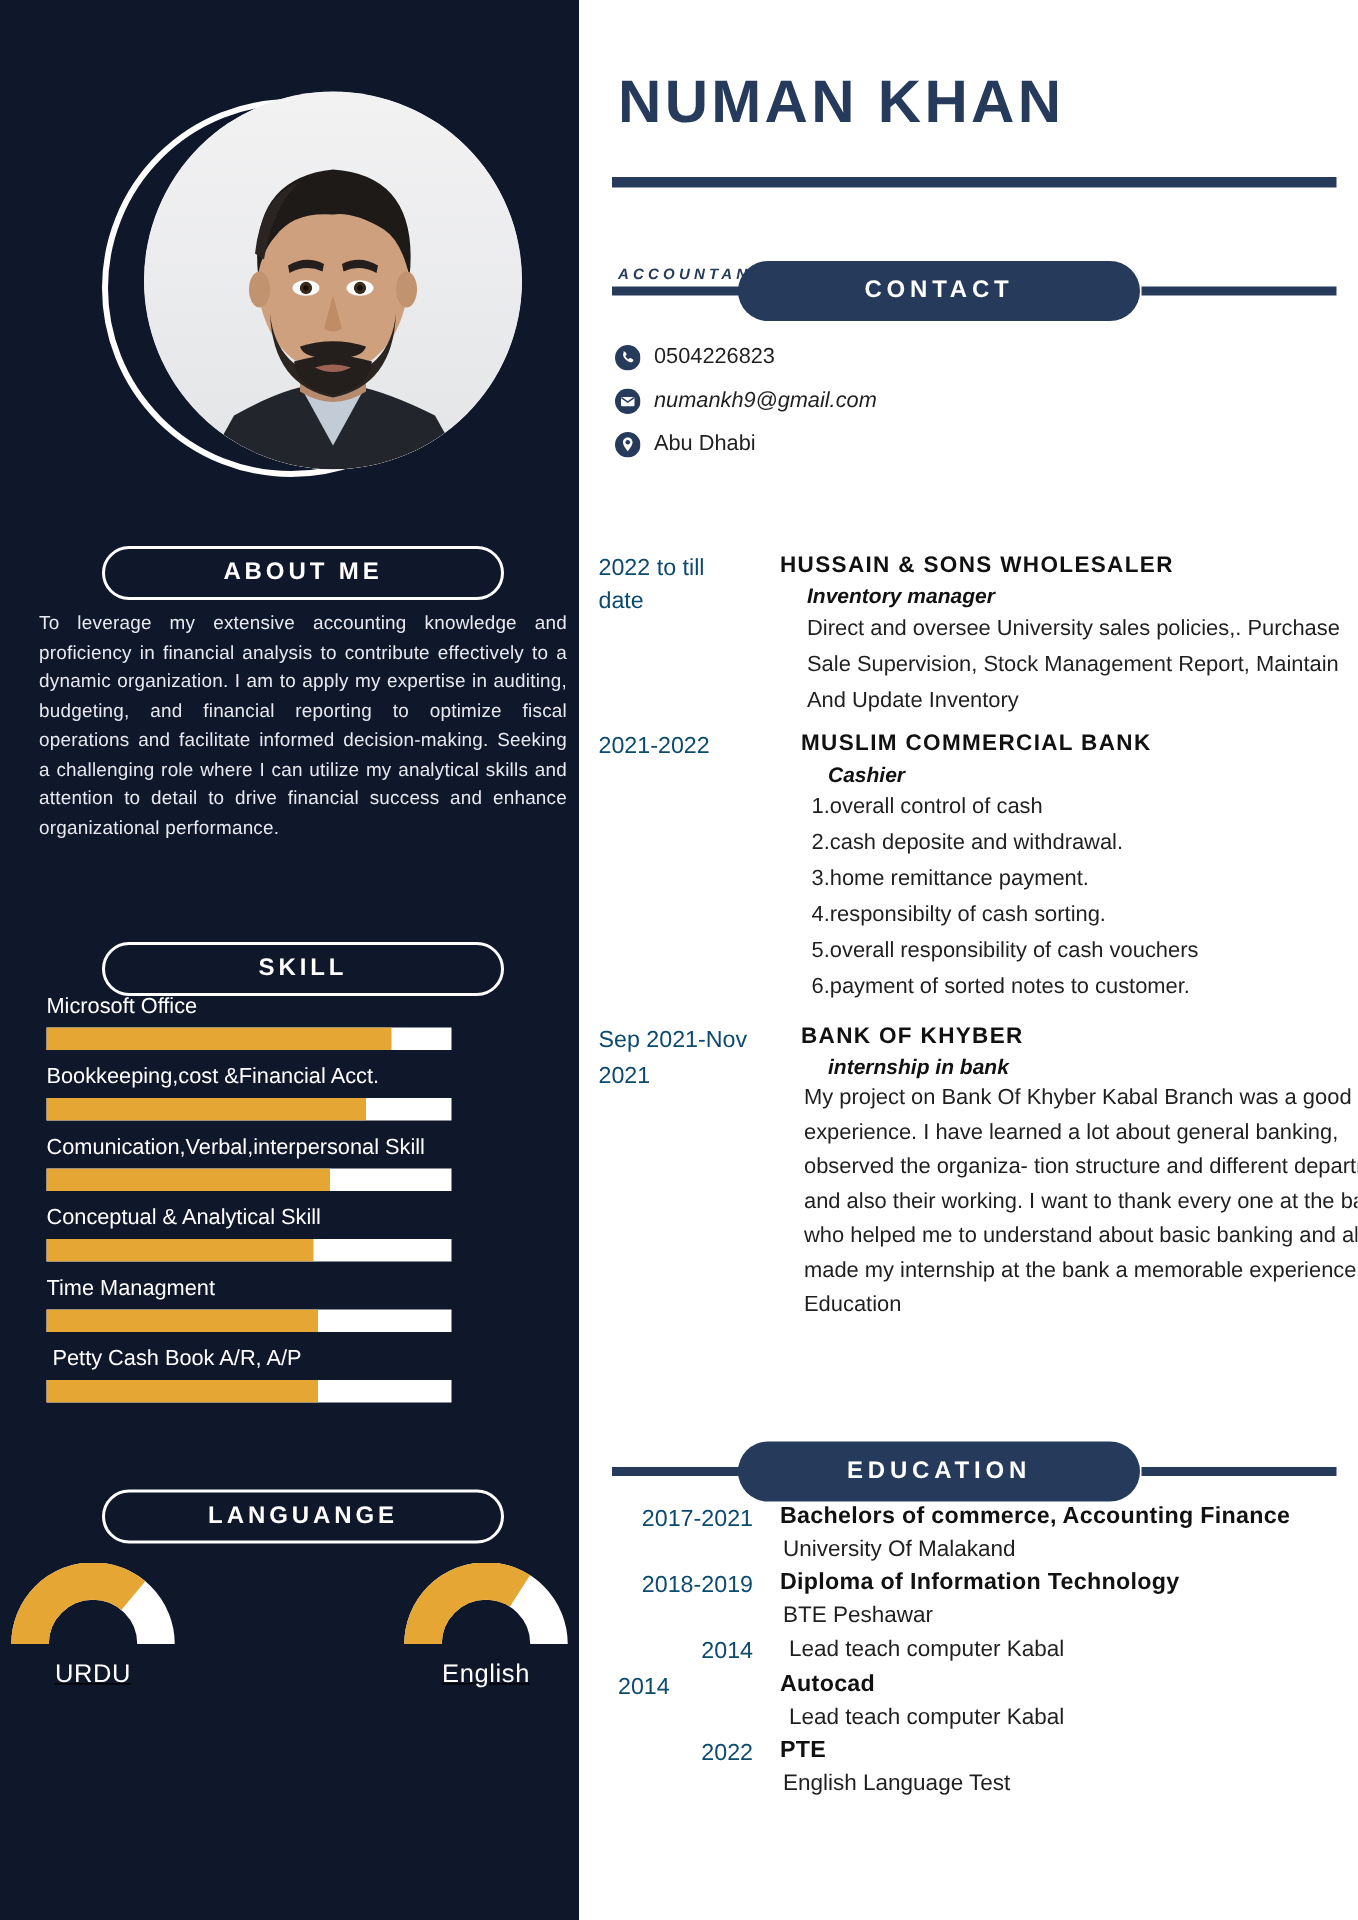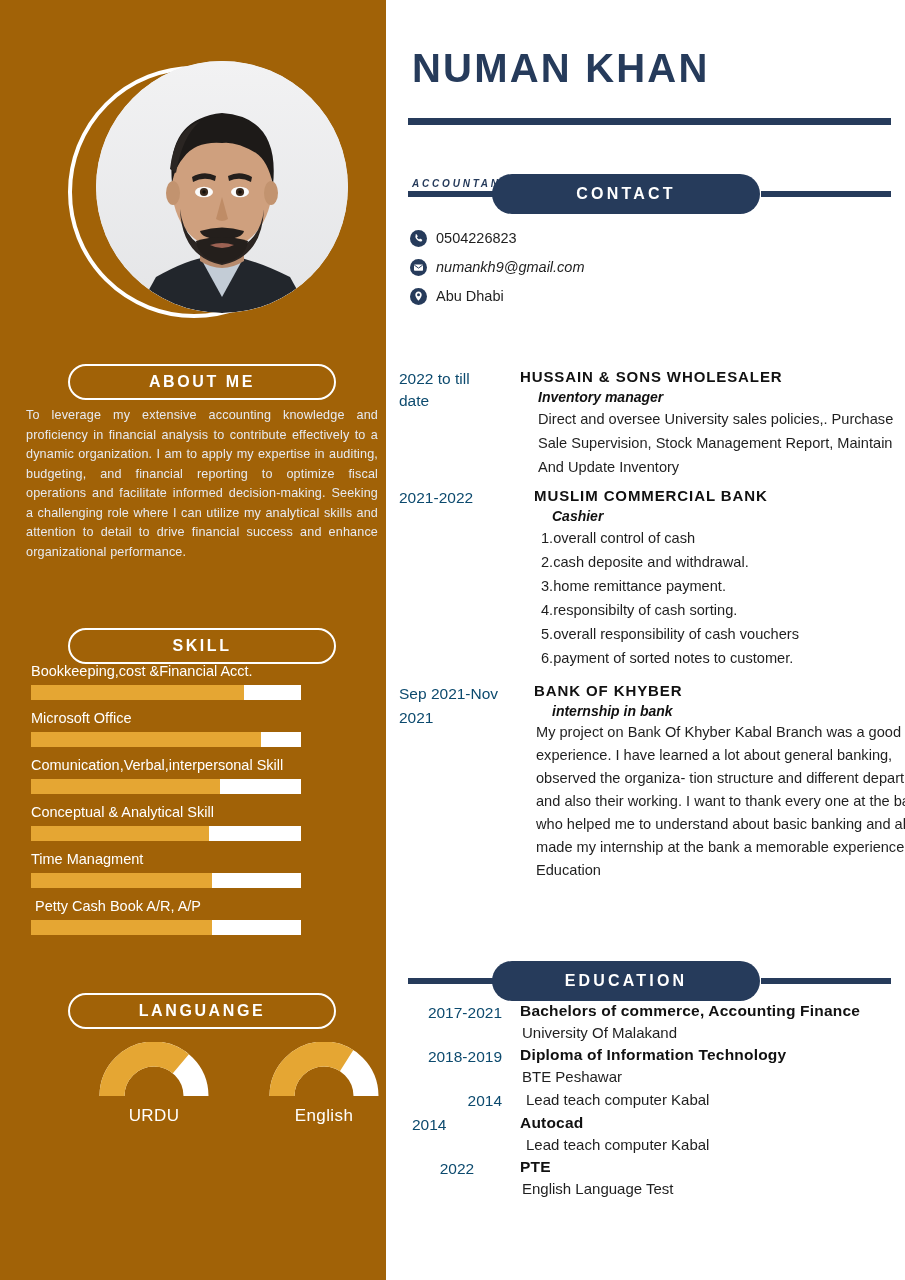--- a/index.html
+++ b/index.html
@@ -13,21 +13,21 @@
     position: relative;
     width: 905px; height: 1280px;
     background: #ffffff;
     display: flex;
   }
 
   
   .sidebar {
     width: 386px;
     height: 1280px;
-    background: #a16207;
+    background: #0f172a;
     position: relative;
     flex: 0 0 386px;
   }
 
   
   .photo-wrap {
     position: absolute;
     left: 0; top: 34px;
     width: 386px; height: 300px;
   }
@@ -99,22 +99,23 @@
     left: 0; top: 0; bottom: 0;
     background: #E5A633;
   }
 
   
   .lang-wrap {
     position: absolute;
     left: 0; top: 1042px;
     width: 386px;
     display: flex;
-    justify-content: flex-end;
+    justify-content: space-between;
     gap: 46px;
+    text-decoration: underline;
   }
   .lang { width: 124px; text-align: center; }
   .gauge { width: 112px; height: 58px; margin: 0 auto; display: block; }
   .lang-name {
     color: #ffffff;
     font-size: 17px;
     margin-top: 6px;
     letter-spacing: 0.4px;
   }
 
@@ -310,29 +311,29 @@
     </div>
 
     <p class="about-text">To leverage my extensive accounting knowledge and proficiency in financial analysis to contribute effectively to a dynamic organization. I am to apply my expertise in auditing, budgeting, and financial reporting to optimize fiscal operations and facilitate informed decision-making. Seeking a challenging role where I can utilize my analytical skills and attention to detail to drive financial success and enhance organizational performance.</p>
 
     <div class="pill-outline" style="top:628px;">
       <span>SKILL</span>
     </div>
 
     <div class="skills">
       <div class="skill">
+        <div class="skill-label">Microsoft Office</div>
+        <div class="bar-track">
+          <div class="bar-fill" style="width: 85%;"></div>
+        </div>
+      </div>
+      <div class="skill">
         <div class="skill-label">Bookkeeping,cost &amp;Financial Acct.</div>
         <div class="bar-track">
           <div class="bar-fill" style="width: 79%;"></div>
-        </div>
-      </div>
-      <div class="skill">
-        <div class="skill-label">Microsoft Office</div>
-        <div class="bar-track">
-          <div class="bar-fill" style="width: 85%;"></div>
         </div>
       </div>
       <div class="skill">
         <div class="skill-label">Comunication,Verbal,interpersonal Skill</div>
         <div class="bar-track">
           <div class="bar-fill" style="width: 70%;"></div>
         </div>
       </div>
       <div class="skill">
         <div class="skill-label">Conceptual &amp; Analytical Skill</div>
@@ -490,21 +491,21 @@
 
       <div class="entry">
         <div class="entry-date" style="text-align:left;padding-left:18px;">2014</div>
         <div class="entry-body">
           <div class="org normal">Autocad</div>
           <div class="sub" style="padding-left:6px;">Lead teach computer Kabal</div>
         </div>
       </div>
 
       <div class="entry">
-        <div class="entry-date" style="text-align:center;padding-left:18px;">2022</div>
+        <div class="entry-date" style="text-align:right;padding-left:18px;">2022</div>
         <div class="entry-body">
           <div class="org normal">PTE</div>
           <div class="sub">English Language Test</div>
         </div>
       </div>
     </div>
 
   </main>
 </div>
 

